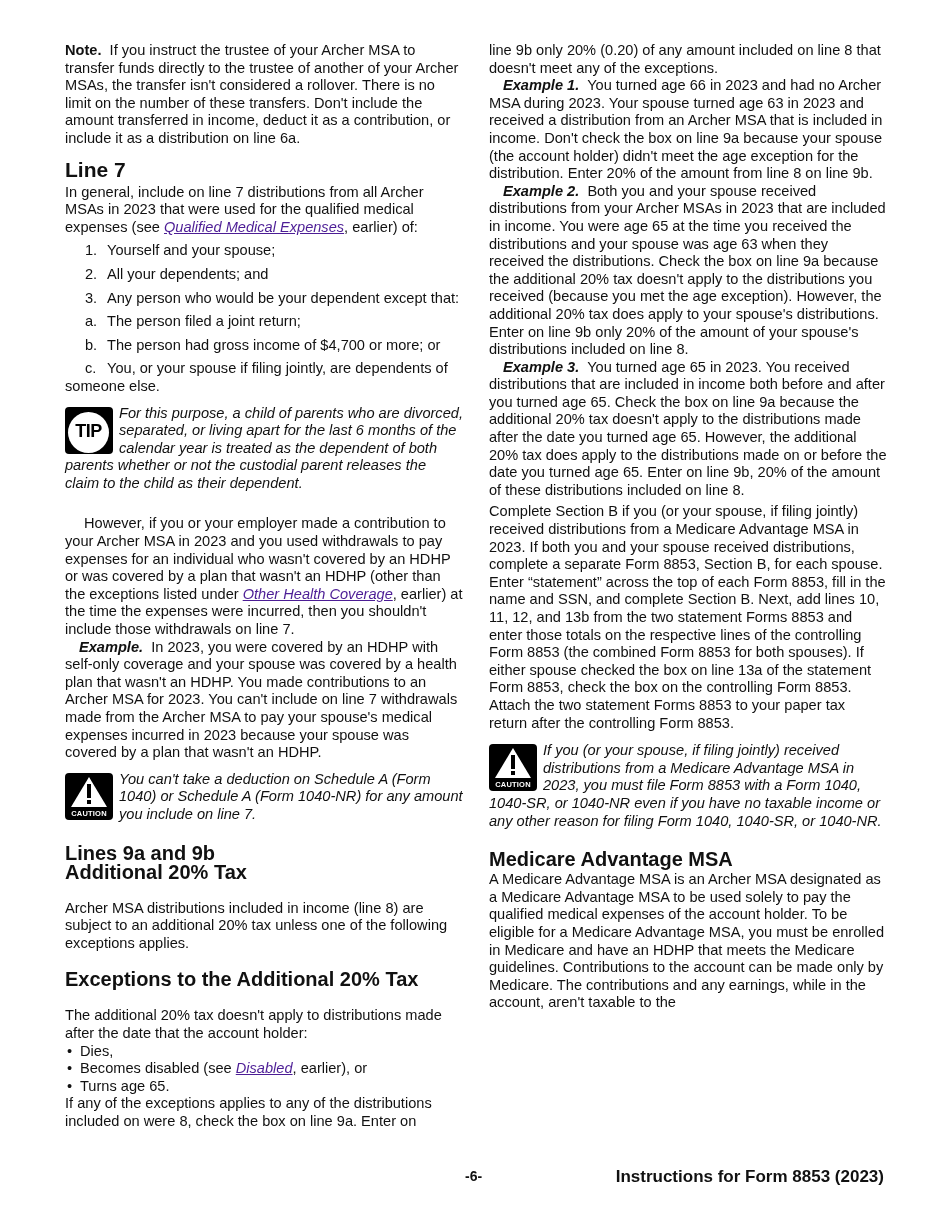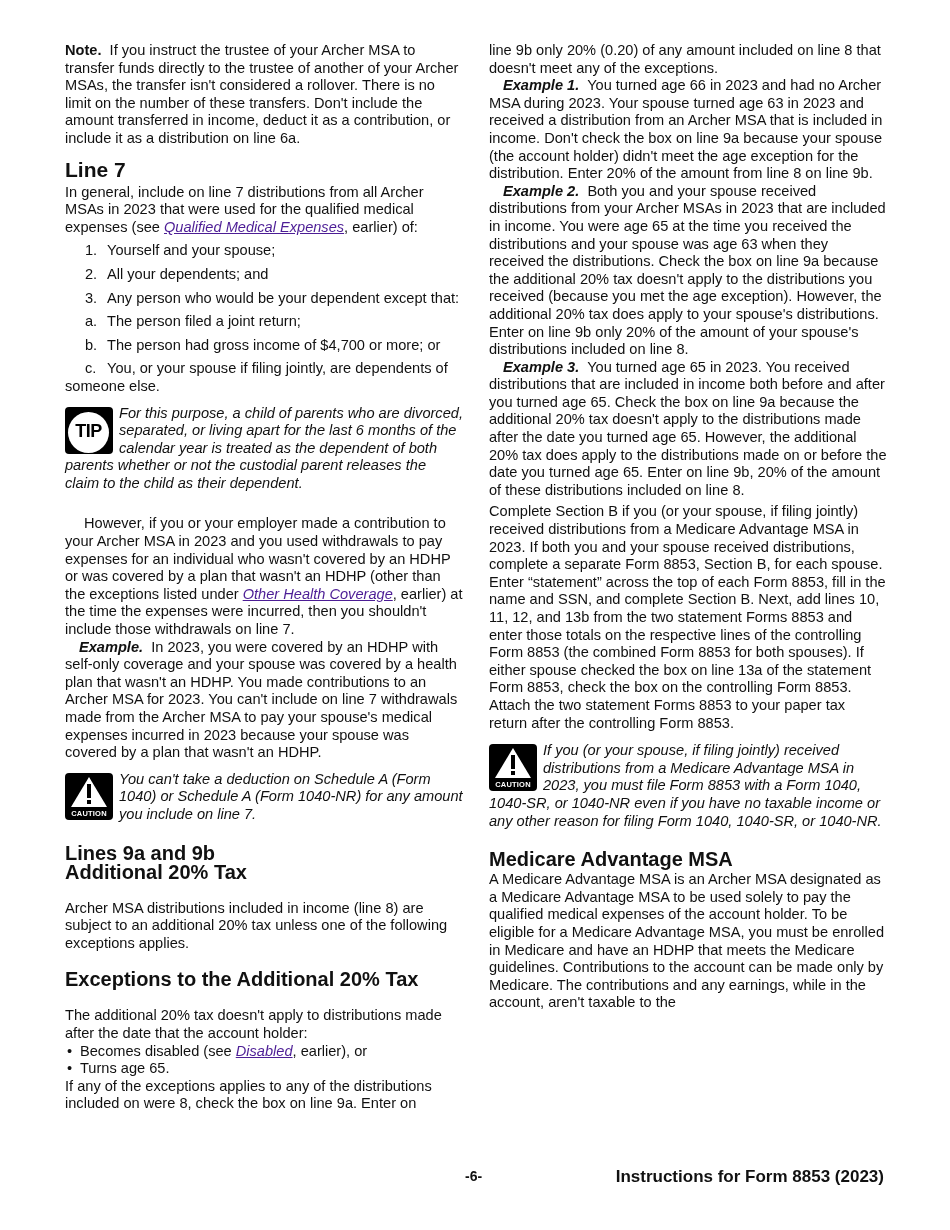--- a/index.html
+++ b/index.html
@@ -78,20 +78,21 @@
     <div class="clear"></div>
   </div>
 
   <h4 style="margin-top:20px;">Lines 9a and 9b</h4>
   <h4 style="">Additional 20% Tax</h4>
   <p style="margin-top:18px;">Archer MSA distributions included in income (line 8) are subject to an additional 20% tax unless one of the following exceptions applies.</p>
 
   <h4 style="margin-top:18px;">Exceptions to the Additional 20% Tax</h4>
   <p style="margin-top:18px;">The additional 20% tax doesn't apply to distributions made after the date that the account holder:</p>
   <ul class="bullets">
+    <li>Dies,</li>
     <li><span>Becomes disabled (see </span><a class="lnk">Disabled</a><span>, earlier), or</span></li>
     <li>Turns age 65.</li>
   </ul>
   <p>If any of the exceptions applies to any of the distributions included on were 8, check the box on line 9a. Enter on</p>
 </div>
 
 <div class="col right">
   <p>line 9b only 20% (0.20) of any amount included on line 8 that doesn't meet any of the exceptions.</p>
   <p class="ind"><i class="lead">Example 1.</i>&nbsp; <span>You turned age 66 in 2023 and had no Archer MSA during 2023. Your spouse turned age 63 in 2023 and received a distribution from an Archer MSA that is included in income. Don't check the box on line 9a because your spouse (the account holder) didn't meet the age exception for the distribution. Enter 20% of the amount from line 8 on line 9b.</span></p>
   <p class="ind"><i class="lead">Example 2.</i>&nbsp; <span>Both you and your spouse received distributions from your Archer MSAs in 2023 that are included in income. You were age 65 at the time you received the distributions and your spouse was age 63 when they received the distributions. Check the box on line 9a because the additional 20% tax doesn't apply to the distributions you received (because you met the age exception). However, the additional 20% tax does apply to your spouse's distributions. Enter on line 9b only 20% of the amount of your spouse's distributions included on line 8.</span></p>

